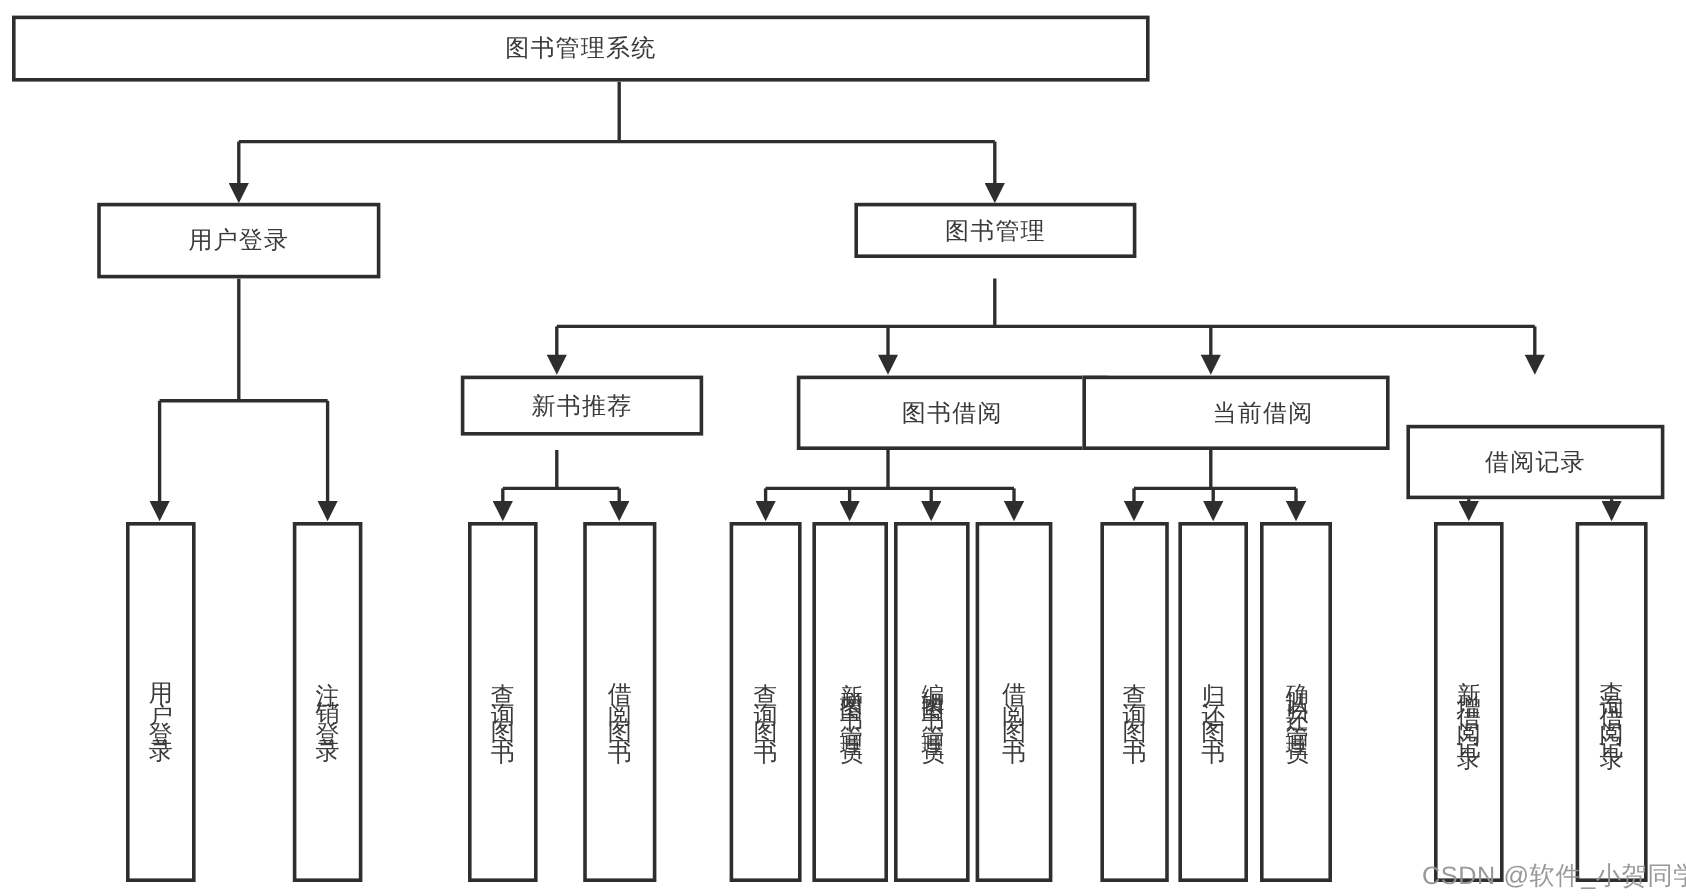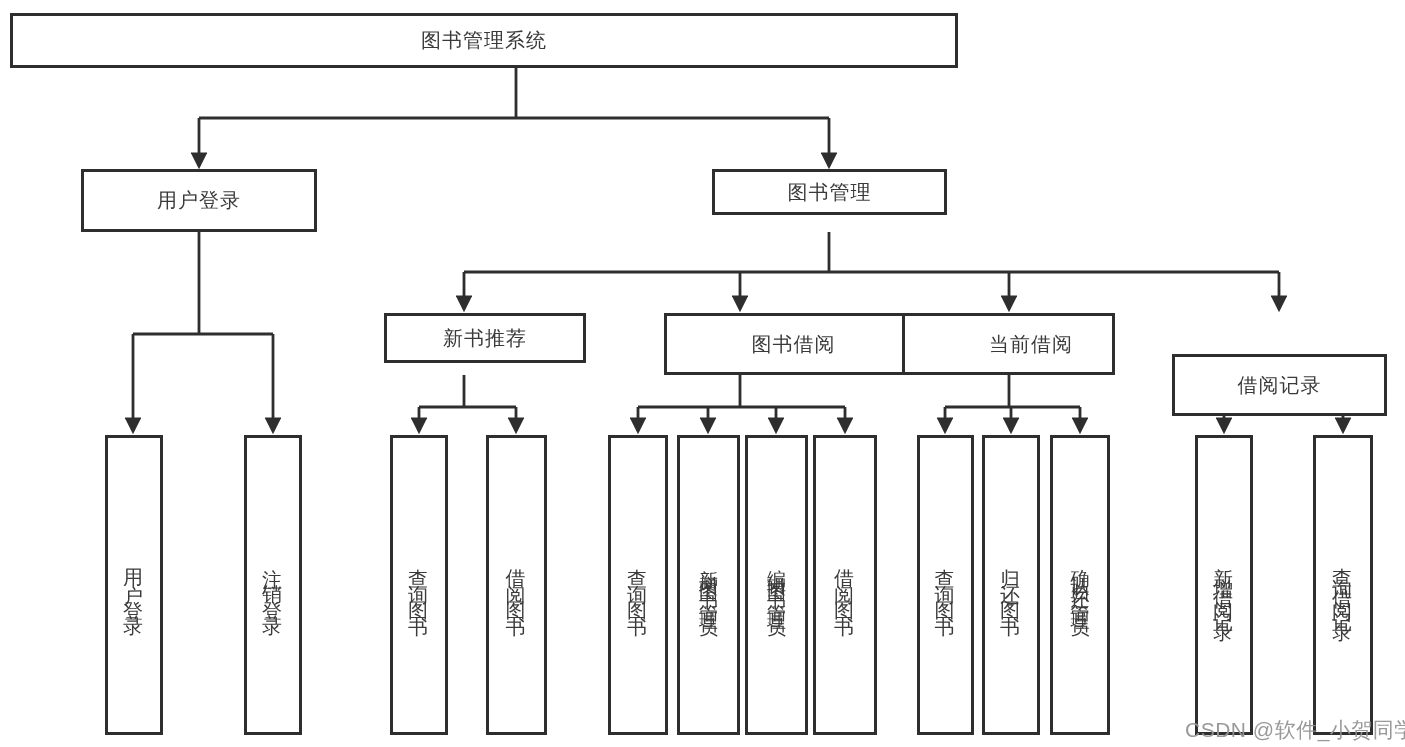--- a/index.html
+++ b/index.html
@@ -100,21 +100,21 @@
     </g>
   </svg>
 
   <div class="hbox" style="left:10px;top:13px;width:948px;height:55px;">图书管理系统</div>
 
   <div class="hbox" style="left:81px;top:169px;width:236px;height:63px;">用户登录</div>
   <div class="hbox" style="left:712px;top:169px;width:235px;height:46px;">图书管理</div>
 
   <div class="hbox" style="left:384px;top:313px;width:202px;height:50px;">新书推荐</div>
   <div class="hbox" style="left:652px;top:313px;width:259px;height:62px;margin-left:12px;">图书借阅</div>
-  <div class="hbox" style="left:902px;top:313px;width:213px;height:62px;padding-left:45px;">当前借阅</div>
+  <div class="hbox" style="left:902px;top:313px;width:256px;height:62px;padding-left:45px;">当前借阅</div>
   <div class="hbox" style="left:1172px;top:313px;width:215px;height:62px;margin-top:41px;">借阅记录</div>
 
   <div class="vbox" style="left:105px;width:58px;">用户登录</div>
   <div class="vbox" style="left:244px;width:58px;">注销登录</div>
 
   <div class="vbox" style="left:390px;width:58px;">查询图书</div>
   <div class="vbox" style="left:486px;width:61px;">借阅图书</div>
 
   <div class="vbox" style="left:608px;width:60px;">查询图书</div>
   <div class="vbox tight" style="left:677px;width:63px;">新增图书（管理员）</div>

